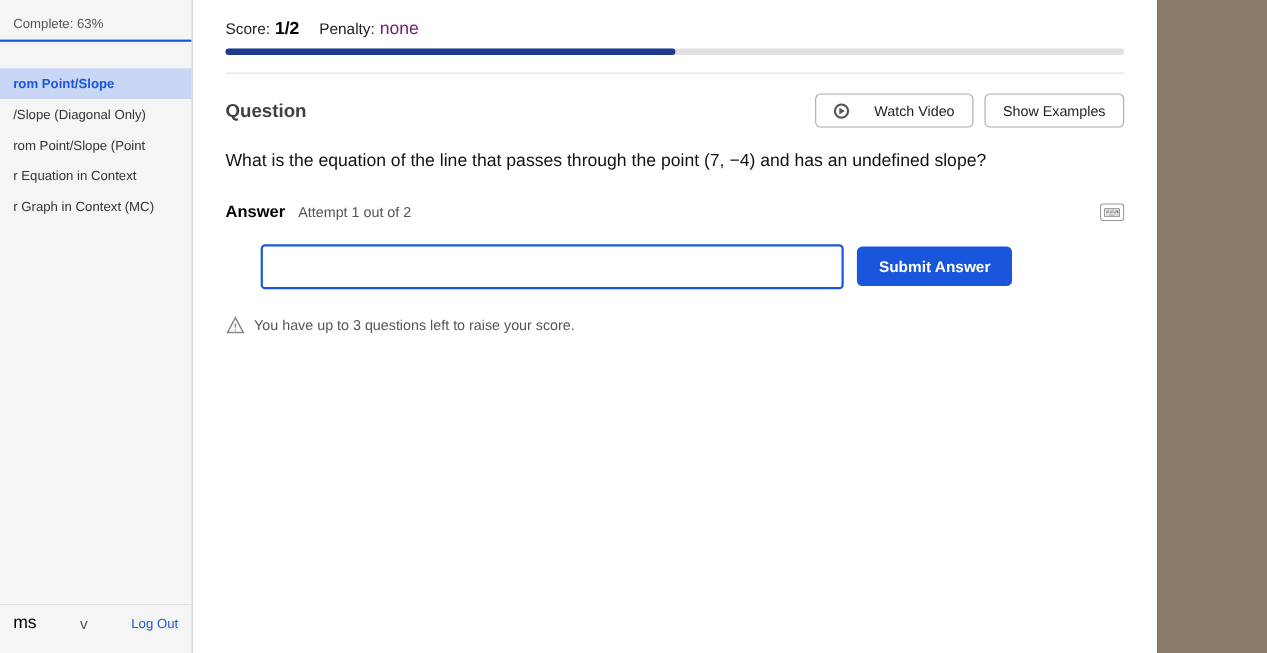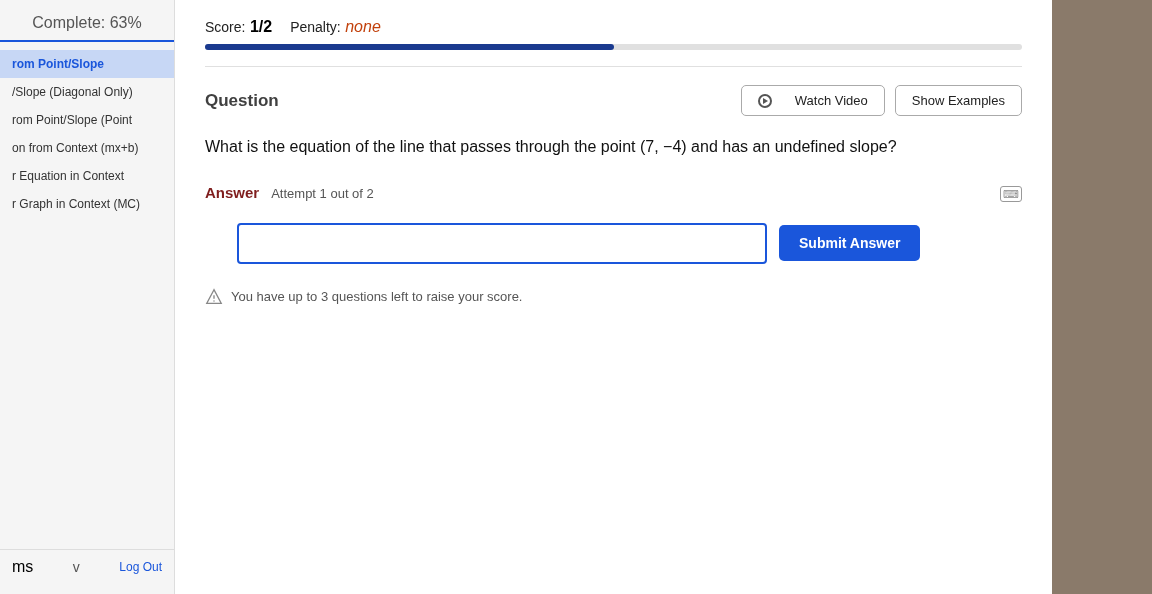--- a/index.html
+++ b/index.html
@@ -17,26 +17,26 @@
       width: 175px;
       background: #f5f5f5;
       border-right: 1px solid #ddd;
       display: flex;
       flex-direction: column;
       padding: 10px 0;
       flex-shrink: 0;
       height: 100%;
     }
     .sidebar-complete {
-      text-align: center;
+      text-align: left;
       padding: 4px 12px 8px;
-      font-size: 16px;
+      font-size: 12px;
       color: #555;
       border-bottom: 2px solid #1a56db;
-      margin-bottom: 8px;
+      margin-bottom: 24px;
     }
     .sidebar-item {
       padding: 7px 12px;
       font-size: 12px;
       color: #333;
       cursor: pointer;
     }
     .sidebar-item.active {
       background: #c7d7f5;
       color: #1a56db;
@@ -77,21 +77,21 @@
       align-items: center;
       gap: 18px;
       margin-bottom: 8px;
     }
     .score-label {
       font-size: 14px;
       color: #222;
     }
     .score-value { font-weight: 600; }
     .penalty-label { font-size: 14px; color: #222; }
-    .penalty-value { color: #c2410c; font-style: italic; }
+    .penalty-value { color: #701a75; }
     .progress-bar-container {
       width: 100%;
       height: 6px;
       background: #e0e0e0;
       border-radius: 3px;
       margin-bottom: 16px;
     }
     .progress-bar-fill {
       height: 100%;
       background: #1a3a8f;
@@ -154,21 +154,21 @@
       font-size: 16px;
       color: #111;
       line-height: 1.6;
       margin-bottom: 24px;
     }
 
     
     .answer-label {
       font-size: 15px;
       font-weight: 700;
-      color: #7f1d1d;
+      color: #000000;
       margin-bottom: 4px;
     }
     .attempt-label {
       font-size: 13px;
       color: #555;
       margin-bottom: 12px;
     }
     .answer-row {
       display: flex;
       align-items: center;
@@ -240,23 +240,20 @@
   <div class="sidebar-complete">Complete: 63%</div>
 
   <div class="sidebar-item active">
     <span>rom Point/Slope</span>
   </div>
   <div class="sidebar-item">
     <span>/Slope (Diagonal Only)</span>
   </div>
   <div class="sidebar-item">
     <span>rom Point/Slope (Point</span>
-  </div>
-  <div class="sidebar-item">
-    <span>on from Context (mx+b)</span>
   </div>
   <div class="sidebar-item">
     <span>r Equation in Context</span>
   </div>
   <div class="sidebar-item">
     <span>r Graph in Context (MC)</span>
   </div>
 
   <div class="sidebar-spacer"></div>
 

